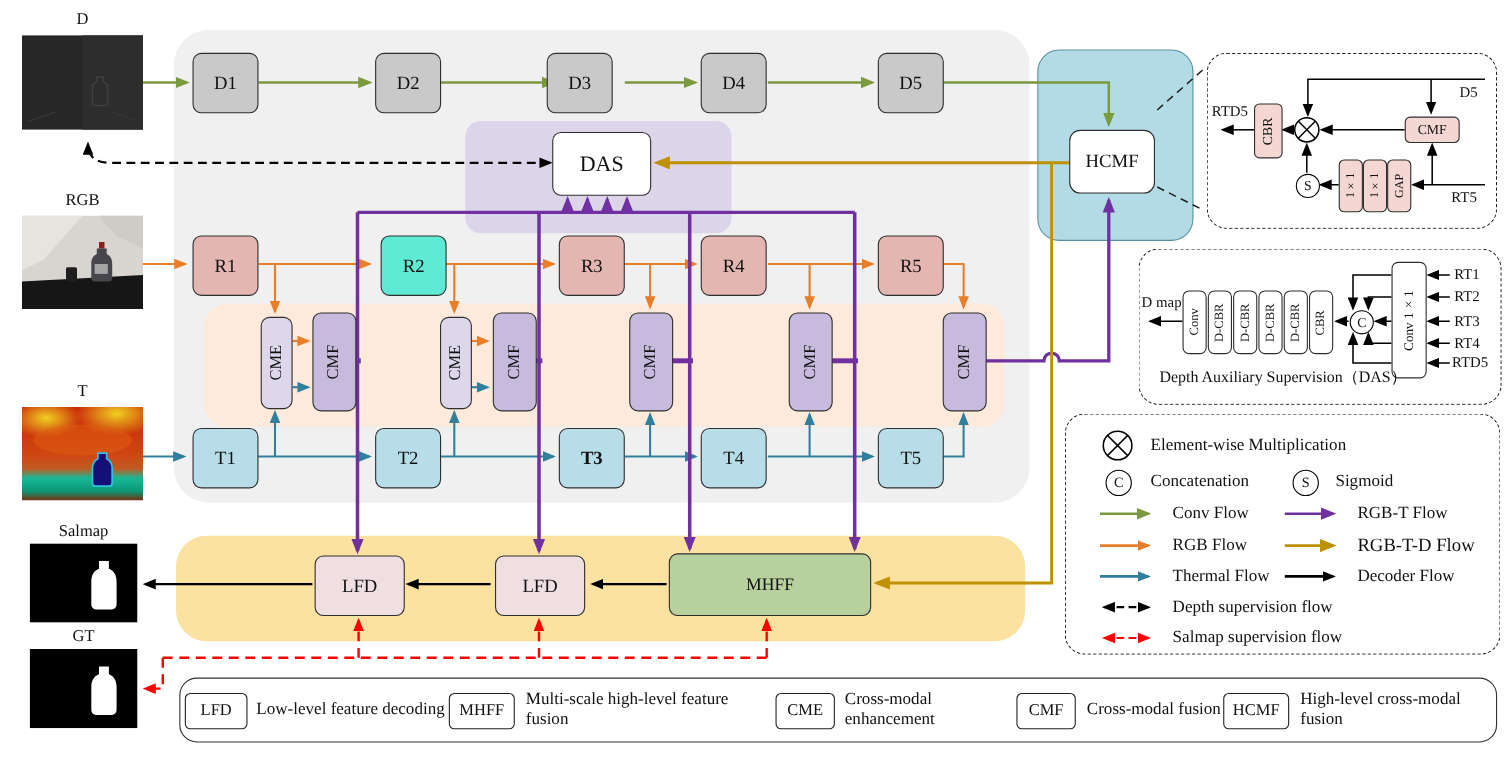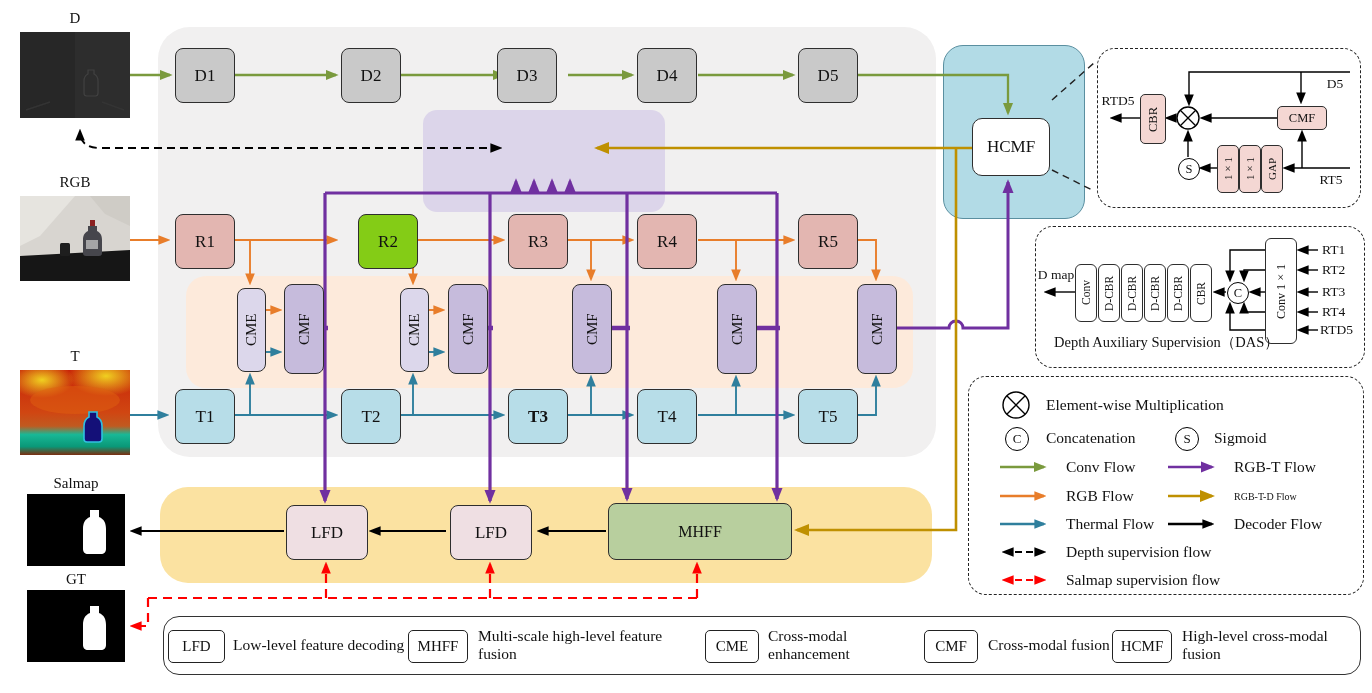--- a/index.html
+++ b/index.html
@@ -253,39 +253,40 @@
     <path d="M63,16 h9 v7 c5,2 7,6 7,12 v20 c0,3 -2,5 -5,5 h-13 c-3,0 -5,-2 -5,-5 v-20 c0,-6 2,-10 7,-12 z" fill="#fff"></path>
   </svg>
 
   <div class="block" style="left:175px;top:48px;width:58px;height:53px;background:#c9c9c9;">D1</div>
   <div class="block" style="left:341px;top:48px;width:58px;height:53px;background:#c9c9c9;">D2</div>
   <div class="block" style="left:497px;top:48px;width:58px;height:53px;background:#c9c9c9;">D3</div>
   <div class="block" style="left:637px;top:48px;width:58px;height:53px;background:#c9c9c9;">D4</div>
   <div class="block" style="left:798px;top:48px;width:58px;height:53px;background:#c9c9c9;">D5</div>
 
   <div class="block" style="left:175px;top:214px;width:58px;height:53px;background:#e3b6b1;">R1</div>
-  <div class="block" style="left:358px;top:214px;width:58px;height:53px;background:#84cc16;">R2</div>
+  <div class="block" style="left:346px;top:214px;width:58px;height:53px;background:#5eead4;">R2</div>
   <div class="block" style="left:508px;top:214px;width:58px;height:53px;background:#e3b6b1;">R3</div>
   <div class="block" style="left:637px;top:214px;width:58px;height:53px;background:#e3b6b1;">R4</div>
   <div class="block" style="left:798px;top:214px;width:58px;height:53px;background:#e3b6b1;">R5</div>
 
   <div class="block" style="left:175px;top:389px;width:58px;height:53px;background:#b7dde8;">T1</div>
   <div class="block" style="left:341px;top:389px;width:58px;height:53px;background:#b7dde8;">T2</div>
   <div class="block" style="left:508px;top:389px;width:58px;height:53px;background:#b7dde8;font-weight:bold;">T3</div>
   <div class="block" style="left:637px;top:389px;width:58px;height:53px;background:#b7dde8;">T4</div>
   <div class="block" style="left:798px;top:389px;width:58px;height:53px;background:#b7dde8;">T5</div>
 
   <div class="vblock" style="left:237px;top:288px;width:27px;height:82px;background:#dcd7eb;">CME</div>
   <div class="vblock" style="left:400px;top:288px;width:27px;height:82px;background:#dcd7eb;">CME</div>
   <div class="vblock" style="left:284px;top:284px;width:38px;height:88px;background:#c6bbdc;">CMF</div>
   <div class="vblock" style="left:448px;top:284px;width:38px;height:88px;background:#c6bbdc;">CMF</div>
   <div class="vblock" style="left:572px;top:284px;width:38px;height:88px;background:#c6bbdc;">CMF</div>
   <div class="vblock" style="left:717px;top:284px;width:38px;height:88px;background:#c6bbdc;">CMF</div>
   <div class="vblock" style="left:857px;top:284px;width:38px;height:88px;background:#c6bbdc;">CMF</div>
 
+  <div class="block" style="left:502px;top:120px;width:88px;height:56px;background:#fff;font-size:20px;">DAS</div>
   <div class="block" style="left:972px;top:118px;width:76px;height:56px;background:#fff;border-radius:10px;">HCMF</div>
   <div class="block" style="left:286px;top:505px;width:80px;height:53px;background:#efdfe3;">LFD</div>
   <div class="block" style="left:450px;top:505px;width:80px;height:53px;background:#efdfe3;">LFD</div>
   <div class="block" style="left:608px;top:503px;width:182px;height:55px;background:#b8cf9e;font-size:16px;">MHFF</div>
 
   <div class="lbl c smalltext" style="left:1097px;top:92px;width:42px;height:17px;">RTD5</div>
   <div class="vblock smalltext" style="left:1140px;top:94px;width:24px;height:48px;background:#f4d7d3;border-radius:5px;font-size:12.5px;">CBR</div>
   <div class="block smalltext" style="left:1277px;top:106px;width:48px;height:22px;background:#f4d7d3;border-radius:5px;border-width:1.3px;font-size:12.5px;">CMF</div>
   <div class="lbl c smalltext" style="left:1320px;top:76px;width:30px;height:16px;">D5</div>
   <div class="lbl c smalltext" style="left:1313px;top:172px;width:36px;height:16px;">RT5</div>
@@ -311,21 +312,21 @@
   <div class="lbl" style="left:1054px;top:332px;width:300px;height:20px;font-size:14.5px;">Depth Auxiliary Supervision（DAS）</div>
 
   <div class="lbl" style="left:1046px;top:396px;width:230px;height:18px;font-size:15.5px;">Element-wise Multiplication</div>
   <div class="circle" style="left:1005px;top:427px;width:22px;height:22px;font-size:13px;">C</div>
   <div class="lbl" style="left:1046px;top:429px;width:130px;height:18px;font-size:15.5px;">Concatenation</div>
   <div class="circle" style="left:1175px;top:427px;width:22px;height:22px;font-size:13px;">S</div>
   <div class="lbl" style="left:1214px;top:429px;width:90px;height:18px;font-size:15.5px;">Sigmoid</div>
   <div class="lbl" style="left:1066px;top:458px;width:100px;height:18px;font-size:15.5px;">Conv Flow</div>
   <div class="lbl" style="left:1234px;top:458px;width:120px;height:18px;font-size:15.5px;">RGB-T Flow</div>
   <div class="lbl" style="left:1066px;top:487px;width:100px;height:18px;font-size:15.5px;">RGB Flow</div>
-  <div class="lbl" style="left:1234px;top:487px;width:124px;height:18px;font-size:10px;">RGB-T-D Flow</div>
+  <div class="lbl" style="left:1234px;top:487px;width:124px;height:18px;font-size:17px;">RGB-T-D Flow</div>
   <div class="lbl" style="left:1066px;top:515px;width:110px;height:18px;font-size:15.5px;">Thermal Flow</div>
   <div class="lbl" style="left:1234px;top:515px;width:120px;height:18px;font-size:15.5px;">Decoder Flow</div>
   <div class="lbl" style="left:1066px;top:543px;width:190px;height:18px;font-size:15.5px;">Depth supervision flow</div>
   <div class="lbl" style="left:1066px;top:571px;width:200px;height:18px;font-size:15.5px;">Salmap supervision flow</div>
 
   <div class="chip" style="left:168px;top:630px;width:55px;height:31px;">LFD</div>
   <div class="lbl" style="left:233px;top:636px;width:175px;height:18px;font-size:15.5px;">Low-level feature decoding</div>
   <div class="chip" style="left:408px;top:630px;width:58px;height:31px;">MHFF</div>
   <div class="lbl" style="left:478px;top:636px;width:226px;height:18px;font-size:15.5px;">Multi-scale high-level feature fusion</div>
   <div class="chip" style="left:705px;top:630px;width:52px;height:31px;">CME</div>

